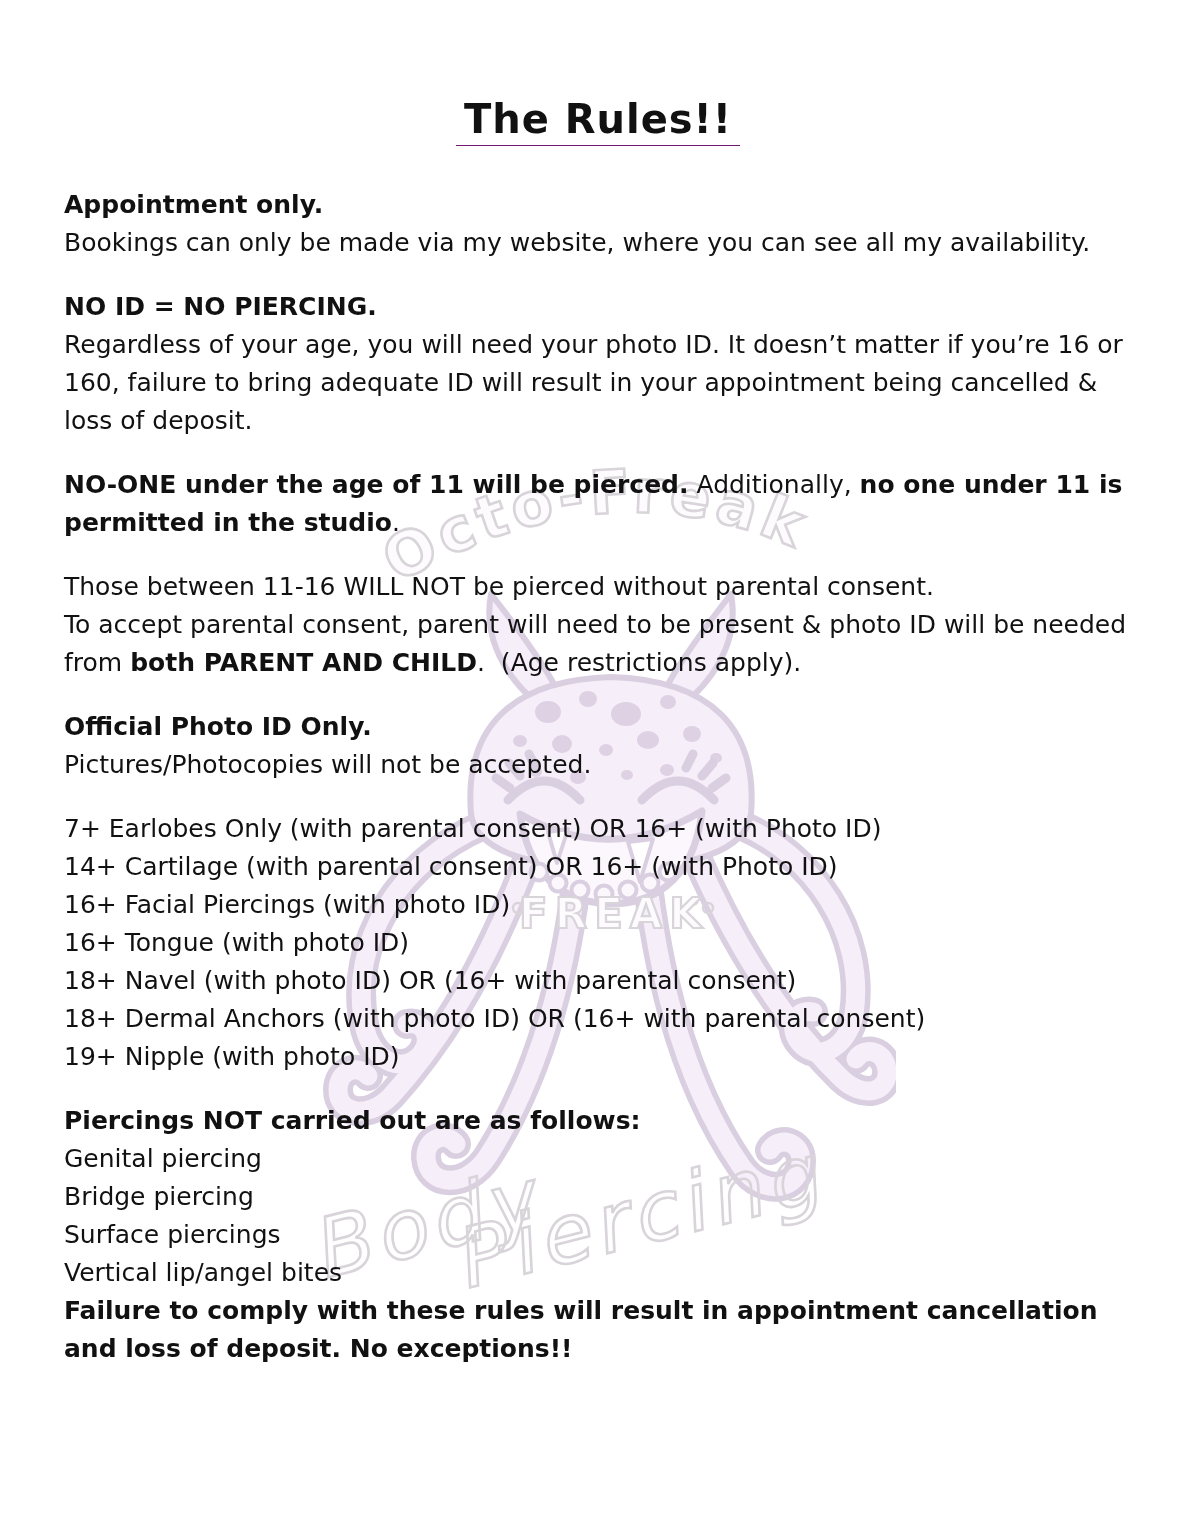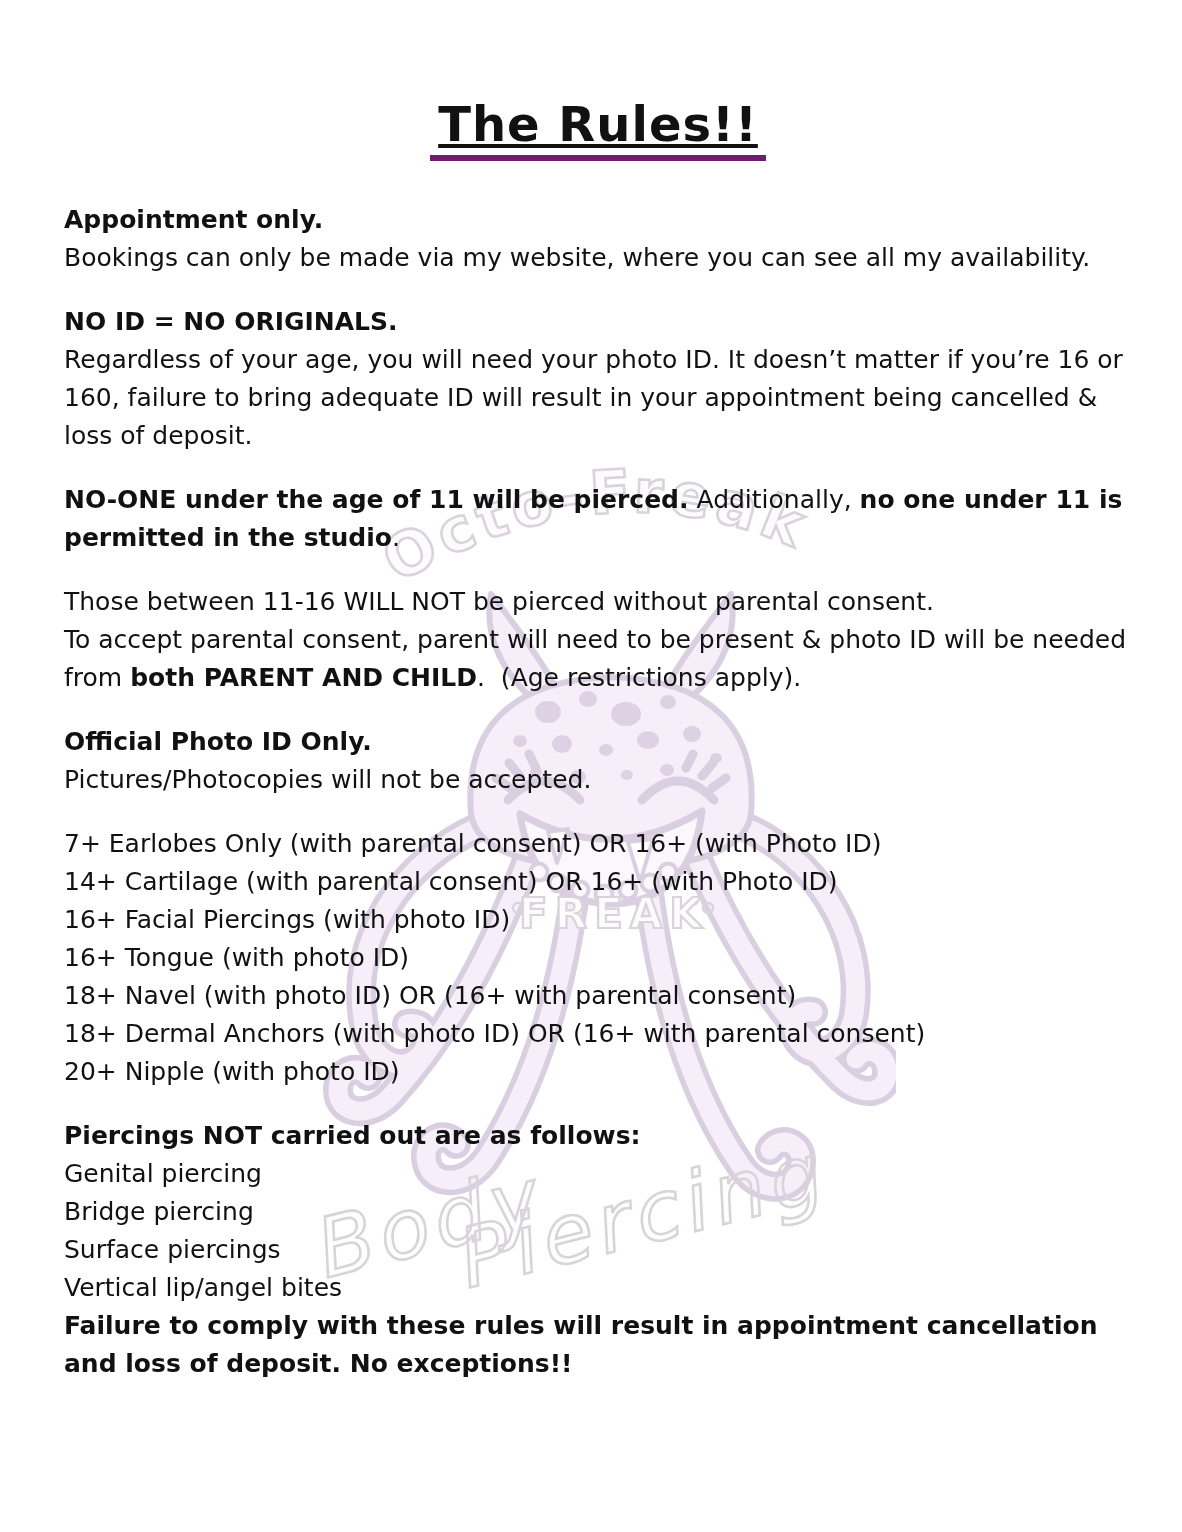--- a/index.html
+++ b/index.html
@@ -24,26 +24,25 @@
   
   .doc {
     position: absolute; inset: 0;
     z-index: 1;
     box-sizing: border-box;
     padding: 96px 50px 0 64px;
   }
   .title-wrap { text-align: center; margin-bottom: 40px; }
   .title {
     display: inline-block;
-    font-size: 48px;
+    font-size: 40px;
     font-weight: 700;
     letter-spacing: 1px;
-    border-bottom: 6px solid #701a75;
+    border-bottom: 1px solid #701a75;
     padding: 0 8px 3px 8px;
-    text-decoration: underline;
   }
   .section { margin-bottom: 26px; }
   .section:last-child { margin-bottom: 0; }
   .line { font-size: 25px; line-height: 38px; }
   .b { font-weight: 700; }
   .u { text-decoration-thickness: 2.5px; text-underline-offset: 5px; }
 </style>
 </head>
 <body>
 
@@ -143,42 +142,42 @@
 <div class="doc">
   <div class="title-wrap">
     <span class="title">The Rules!!</span>
   </div>
   <div>
       <div class="section">
         <div class="line"><span class="b ">Appointment only.</span></div>
         <div class="line"><span class="">Bookings can only be made via my website, where you can see all my availability.</span></div>
       </div>
       <div class="section">
-        <div class="line"><span class="b ">NO ID = NO ORIGINALS.</span></div>
+        <div class="line"><span class="b ">NO ID = NO PIERCING.</span></div>
         <div class="line"><span class="">Regardless of your age, you will need your photo ID. It doesn’t matter if you’re 16 or 160, failure to bring adequate ID will result in your appointment being cancelled &amp; loss of deposit.</span></div>
       </div>
       <div class="section">
         <div class="line"><span class="b ">NO-ONE under the age of 11 will be pierced.</span><span class=""> Additionally, </span><span class="b ">no one under 11 is permitted in the studio</span><span class="">.</span></div>
       </div>
       <div class="section">
         <div class="line"><span class="">Those between 11-16 </span><span class="u">WILL NOT</span><span class=""> be pierced without parental consent.</span></div>
         <div class="line"><span class="">To accept parental consent, parent will need to be present &amp; photo ID will be needed from </span><span class="b ">both PARENT AND CHILD</span><span class="">. &nbsp;(Age restrictions apply).</span></div>
       </div>
       <div class="section">
         <div class="line"><span class="b ">Official Photo ID Only.</span></div>
         <div class="line"><span class="">Pictures/Photocopies</span><span class="u"> will not</span><span class=""> be accepted.</span></div>
       </div>
       <div class="section">
         <div class="line"><span class="">7+ Earlobes Only (with parental consent) OR 16+ (with Photo ID)</span></div>
         <div class="line"><span class="">14+ Cartilage (with parental consent) OR 16+ (with Photo ID)</span></div>
         <div class="line"><span class="">16+ Facial Piercings (with photo ID)</span></div>
         <div class="line"><span class="">16+ Tongue (with photo ID)</span></div>
         <div class="line"><span class="">18+ Navel (with photo ID) OR (16+ with parental consent)</span></div>
         <div class="line"><span class="">18+ Dermal Anchors (with photo ID) OR (16+ with parental consent)</span></div>
-        <div class="line"><span class="">20+ Nipple (with photo ID)</span></div>
+        <div class="line"><span class="">19+ Nipple (with photo ID)</span></div>
       </div>
       <div class="section">
         <div class="line"><span class="b ">Piercings NOT carried out are as follows:</span></div>
         <div class="line"><span class="">Genital piercing</span></div>
         <div class="line"><span class="">Bridge piercing</span></div>
         <div class="line"><span class="">Surface piercings</span></div>
         <div class="line"><span class="">Vertical lip/angel bites</span></div>
         <div class="line"><span class="b ">Failure to comply with these rules will result in appointment cancellation and loss of deposit. </span><span class="b u">No exceptions!!</span></div>
       </div>
     </div>

